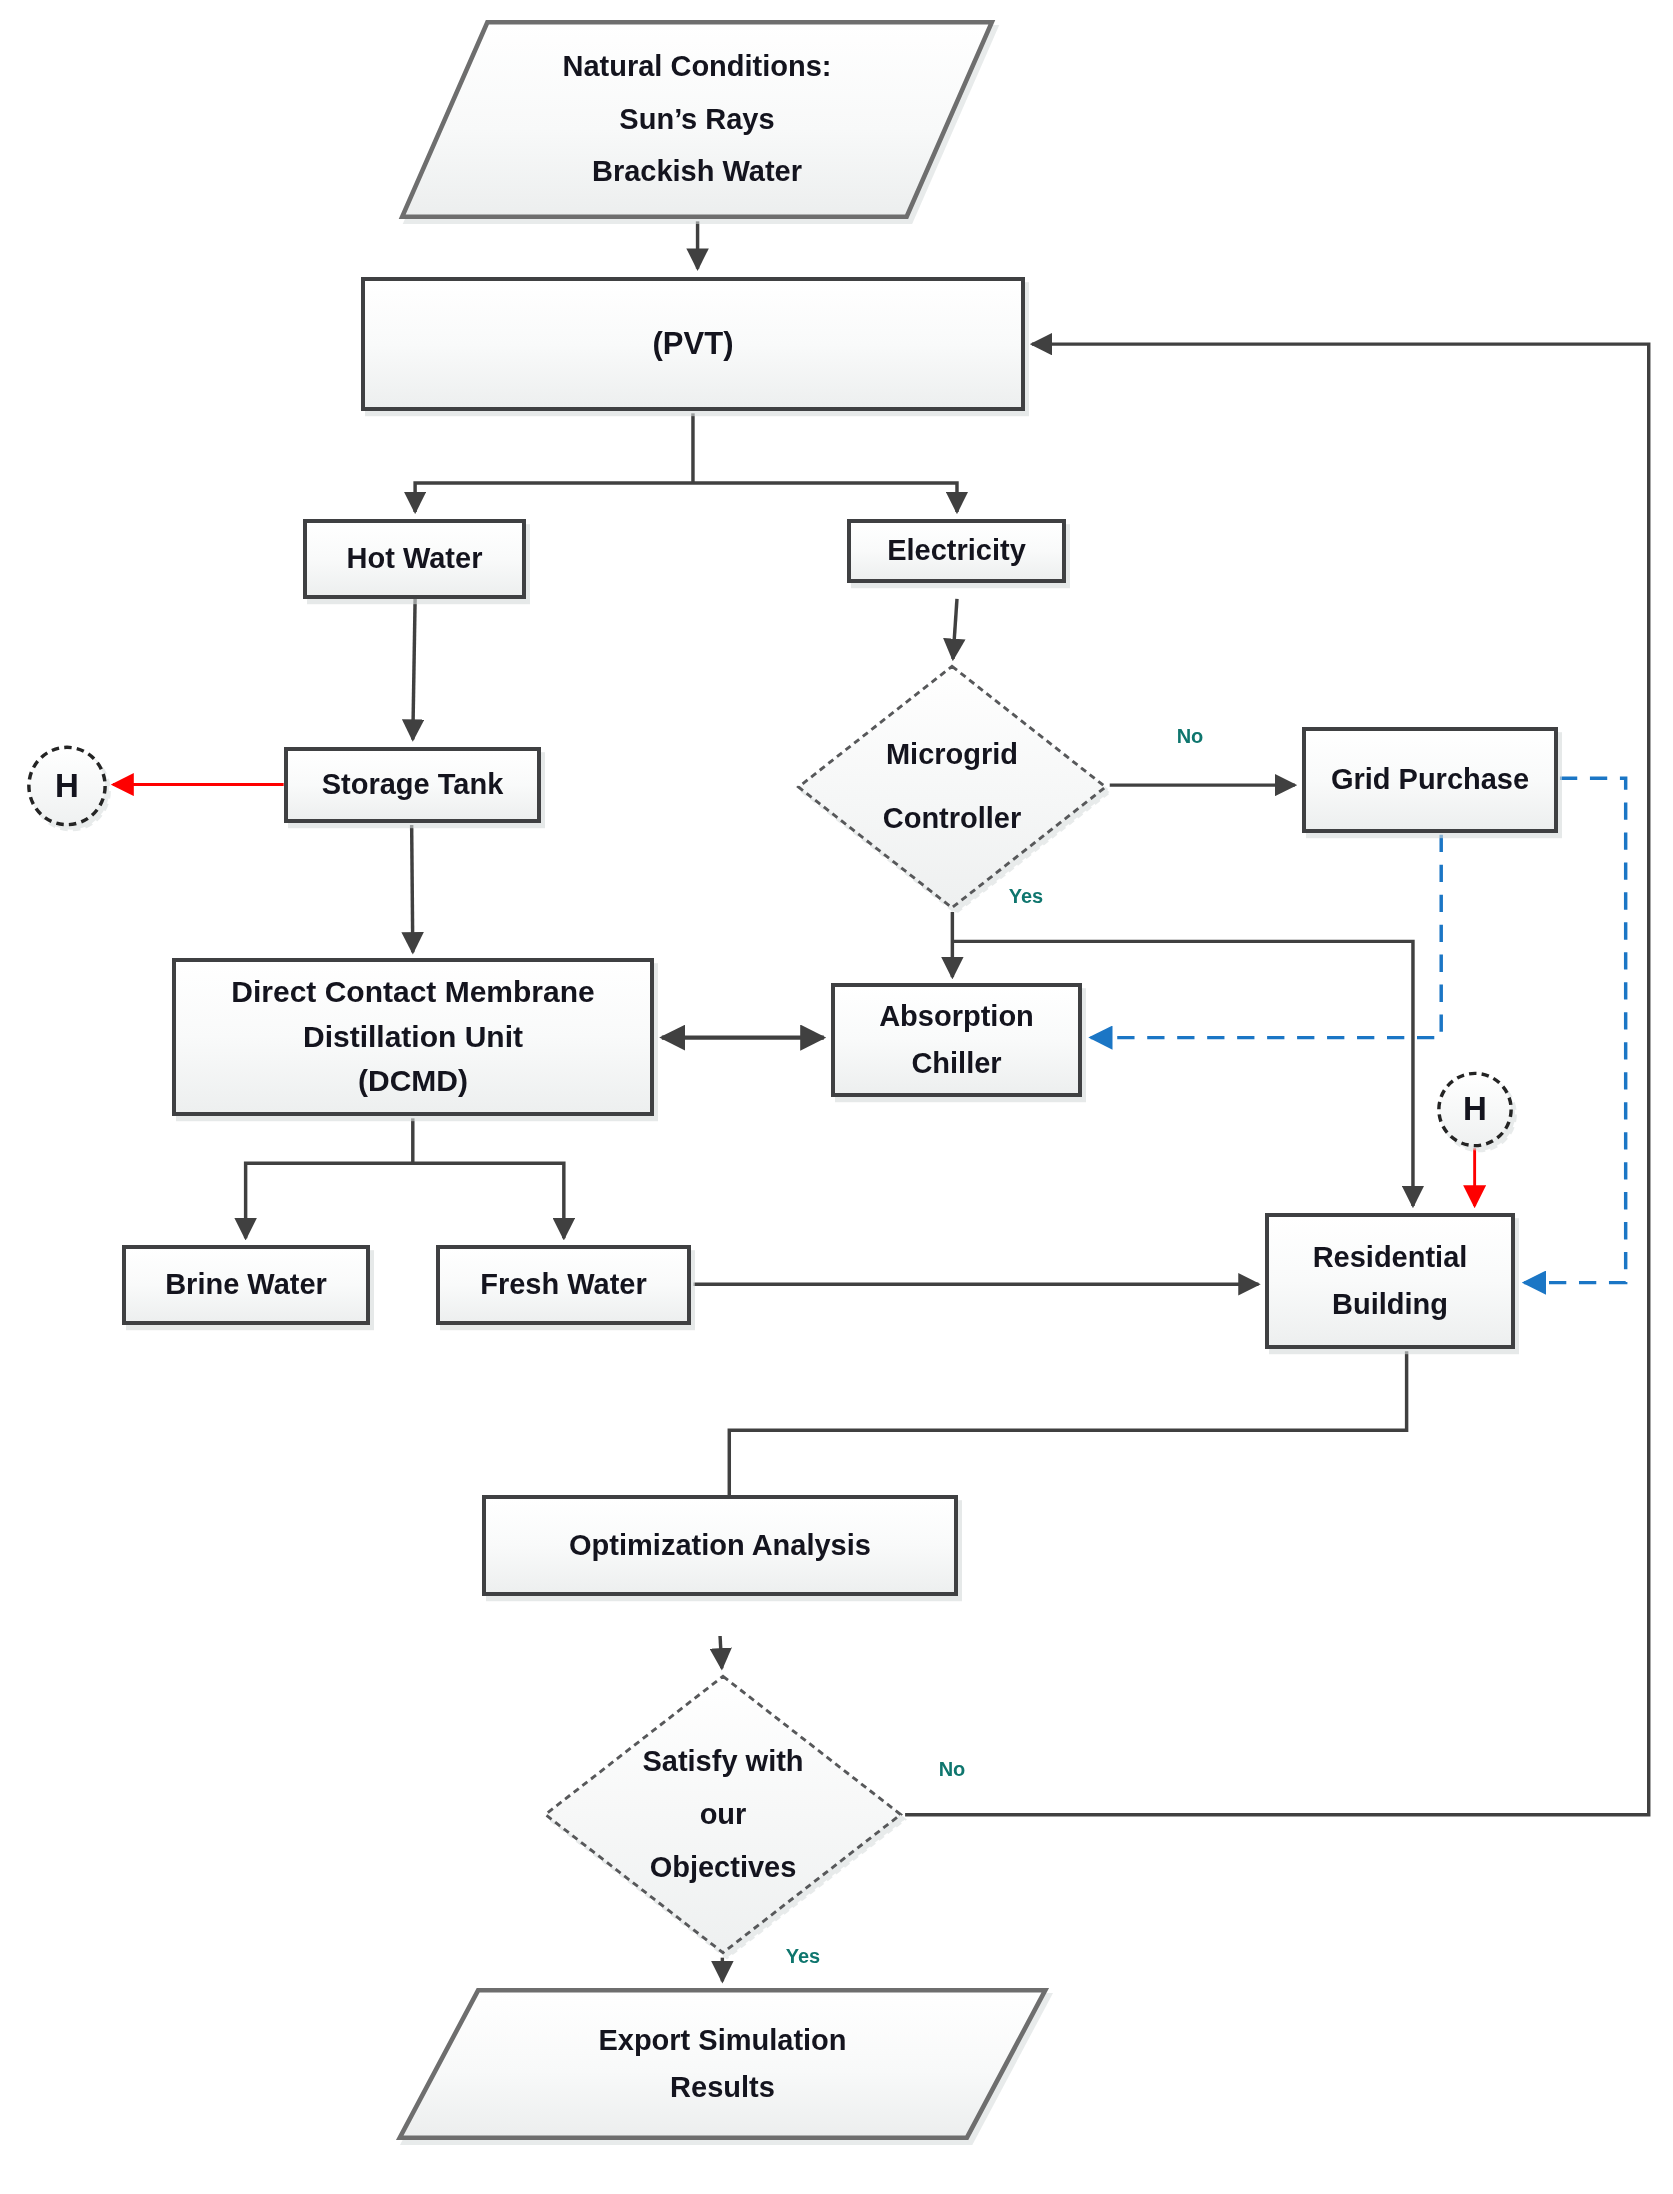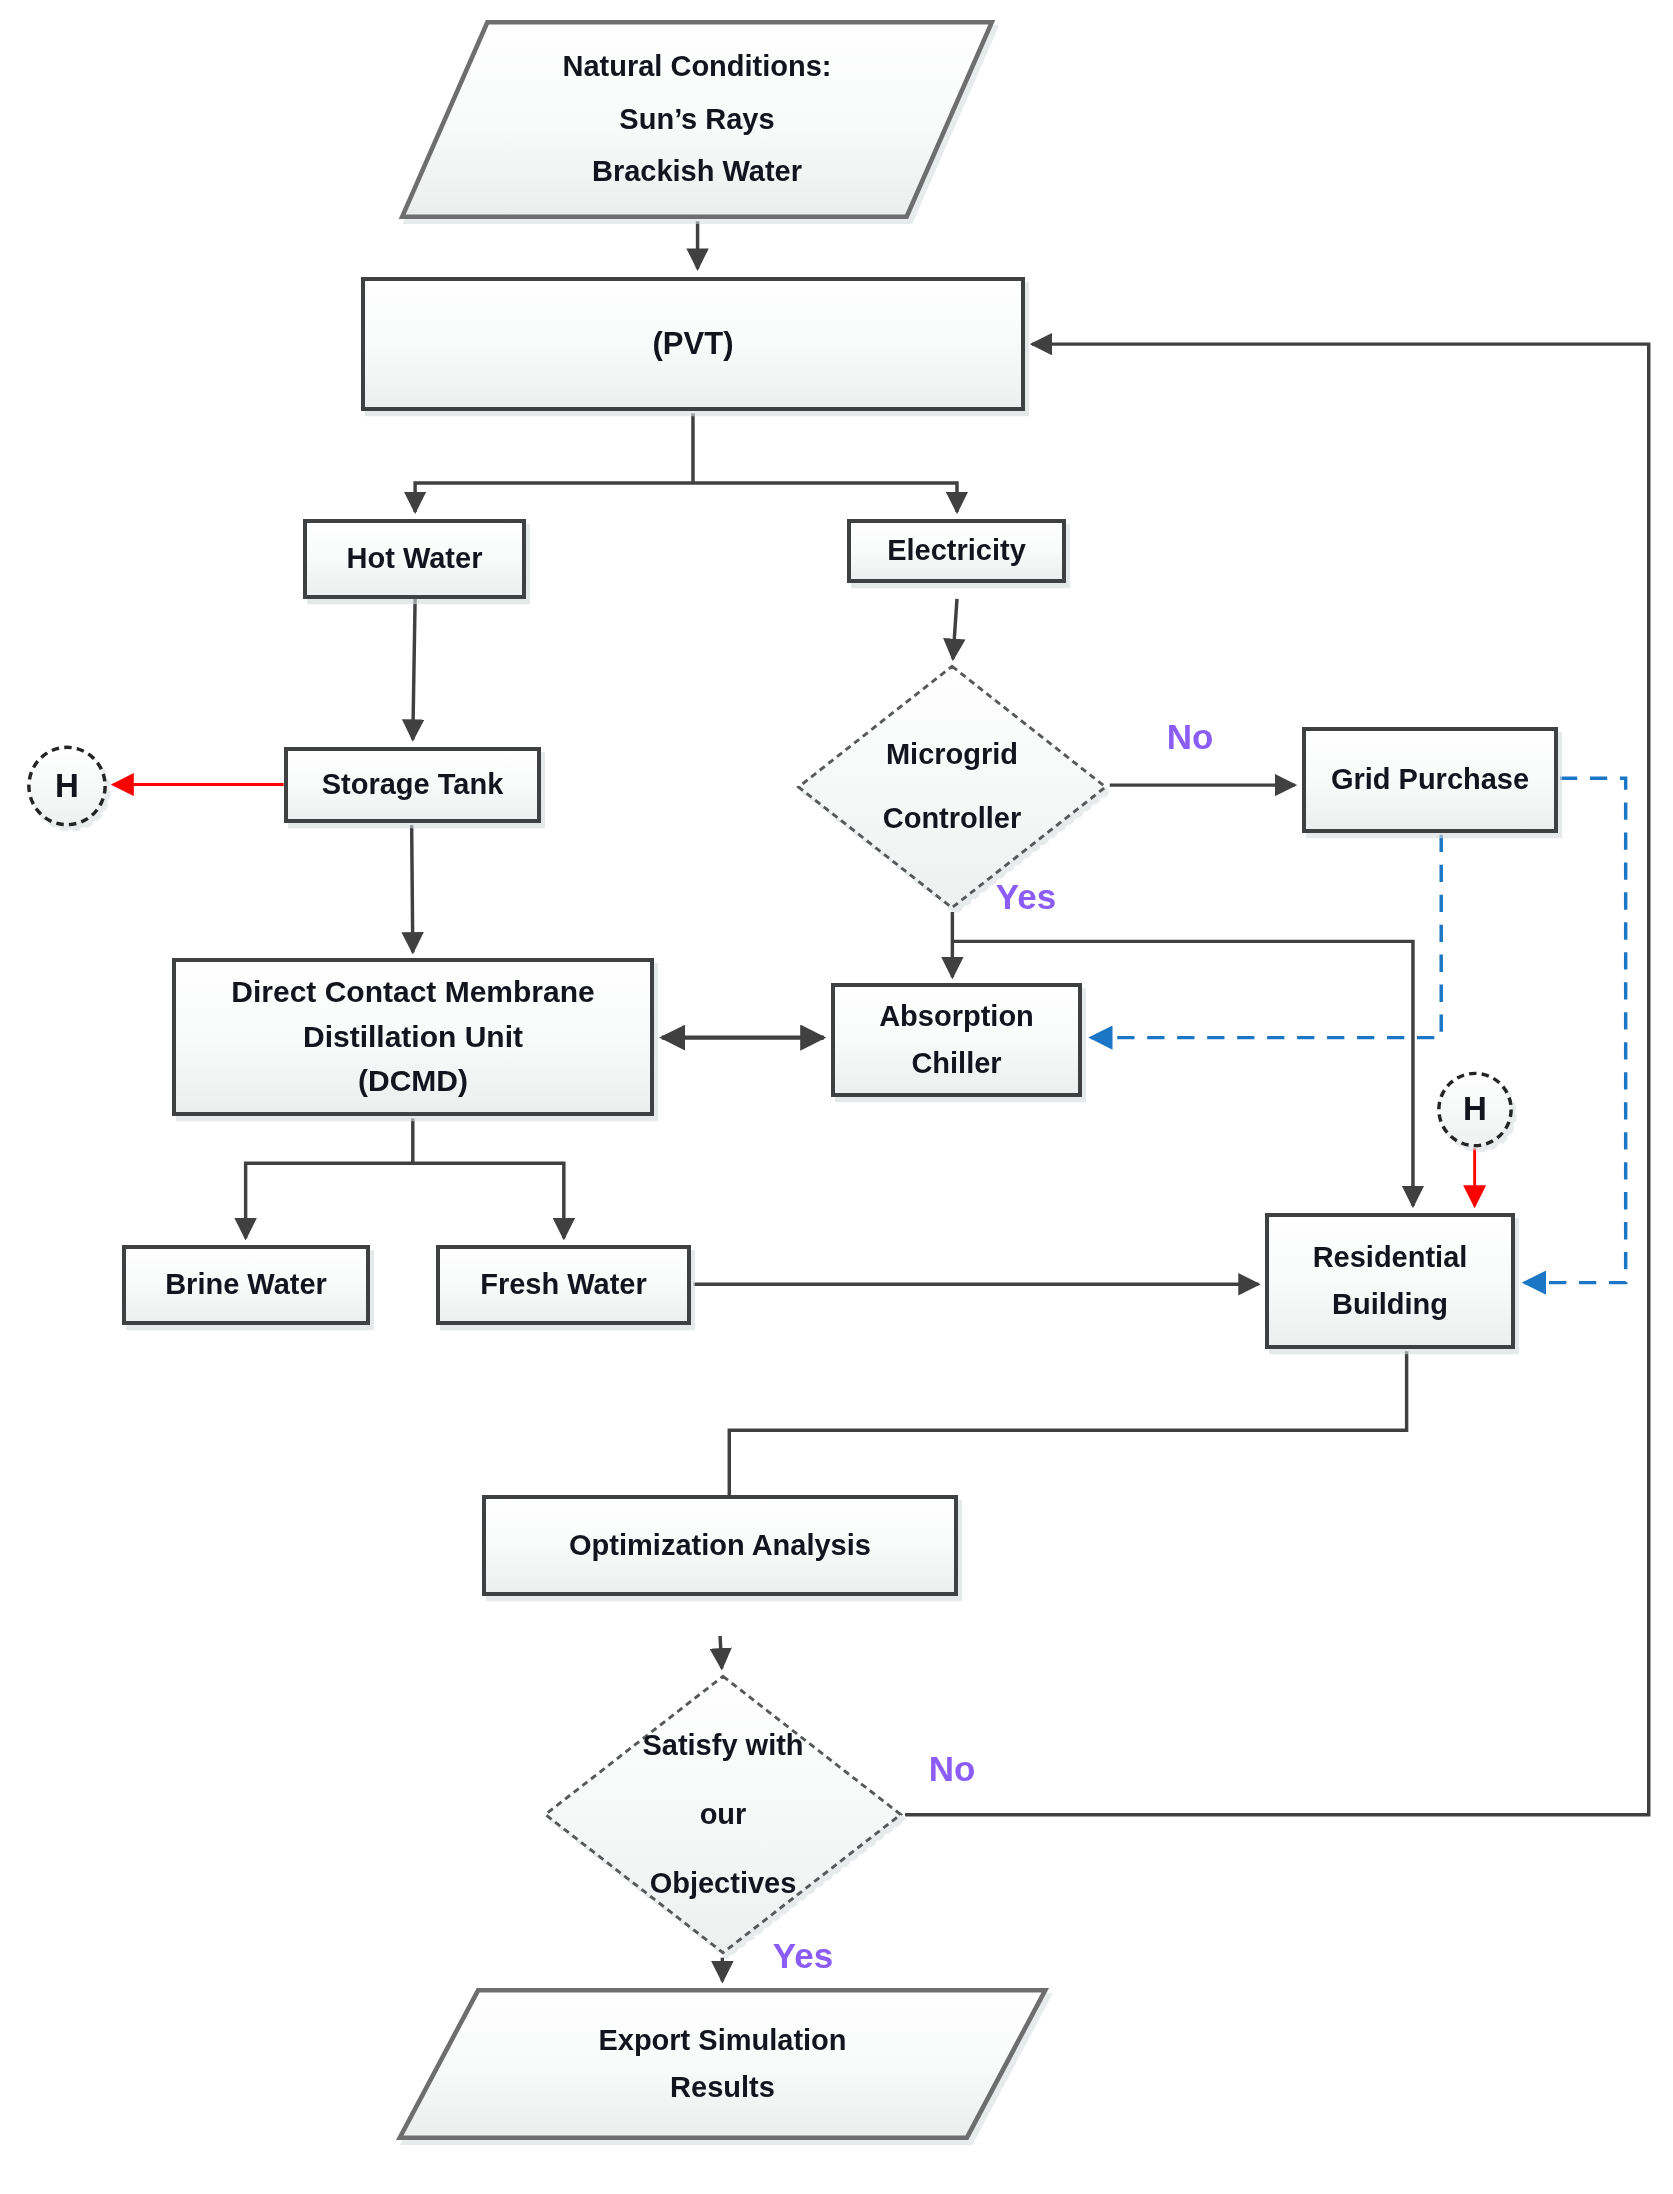--- a/index.html
+++ b/index.html
@@ -49,31 +49,31 @@
     color: #14141e;
     font-size: 29px;
     line-height: 1.35;
     z-index: 2;
   }
   .node-label span { display: block; }
   .lbl-nc     { font-size: 29px; line-height: 1.82; }
   .lbl-pvt    { font-size: 31px; line-height: 1.6; }
   .lbl-dcmd   { font-size: 30px; line-height: 1.48; }
   .lbl-diamond { gap: 32px; font-size: 29px; line-height: 1.1; }
-  .lbl-satisfy { gap: 16px; font-size: 29px; line-height: 1.82; }
+  .lbl-satisfy { gap: 0px; font-size: 29px; line-height: 1.82; }
   .lbl-two    { line-height: 1.62; }
   .lbl-h      { font-size: 33px; }
   .edge-label {
     position: absolute;
     display: flex;
     align-items: center;
     justify-content: center;
     font-weight: bold;
-    color: #8b5cf6;
-    font-size: 35px;
+    color: #0f766e;
+    font-size: 20px;
     z-index: 3;
   }
 </style>
 </head>
 <body>
 
 <div id="stage">
 
   <svg class="connectors" viewBox="0 0 2902 3806" xmlns="http://www.w3.org/2000/svg">
     <defs>

